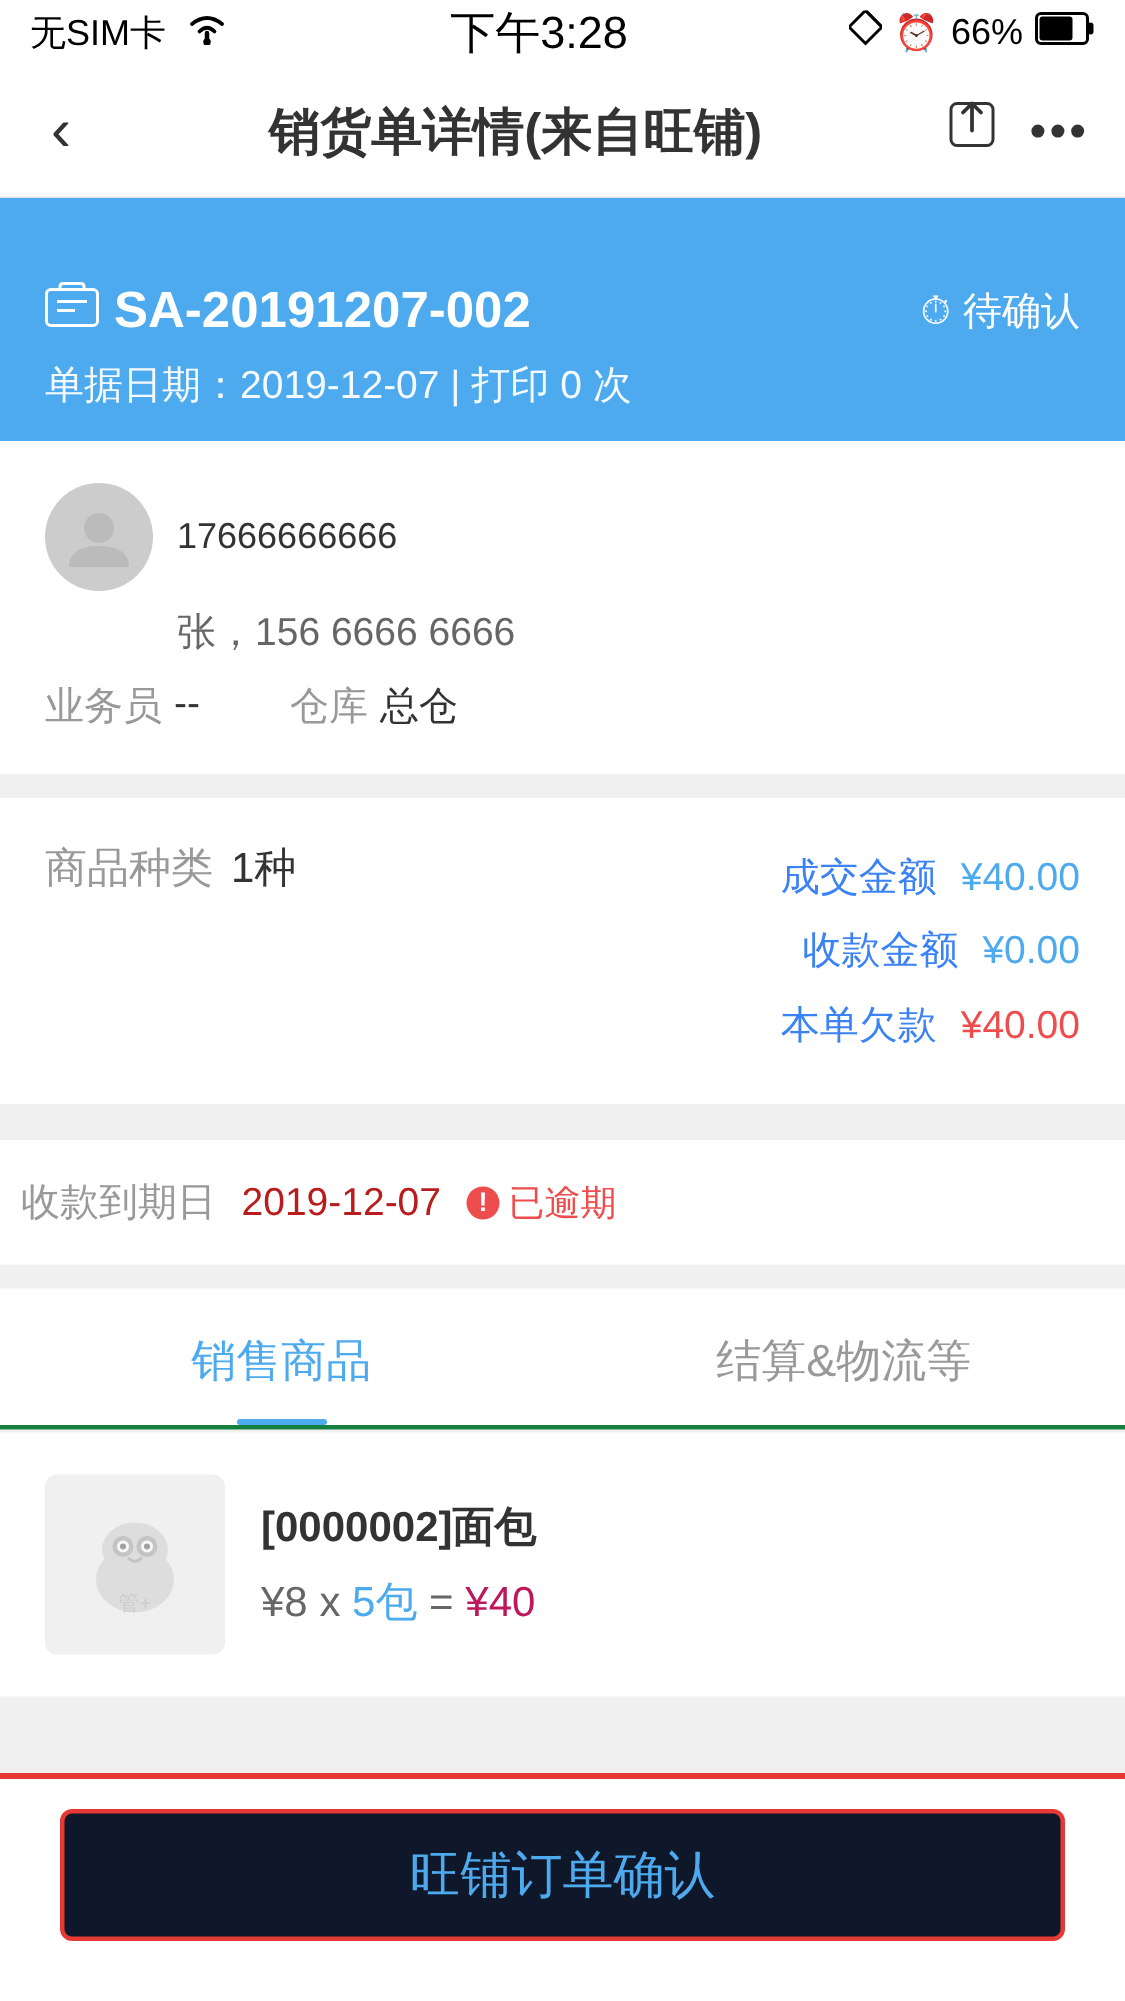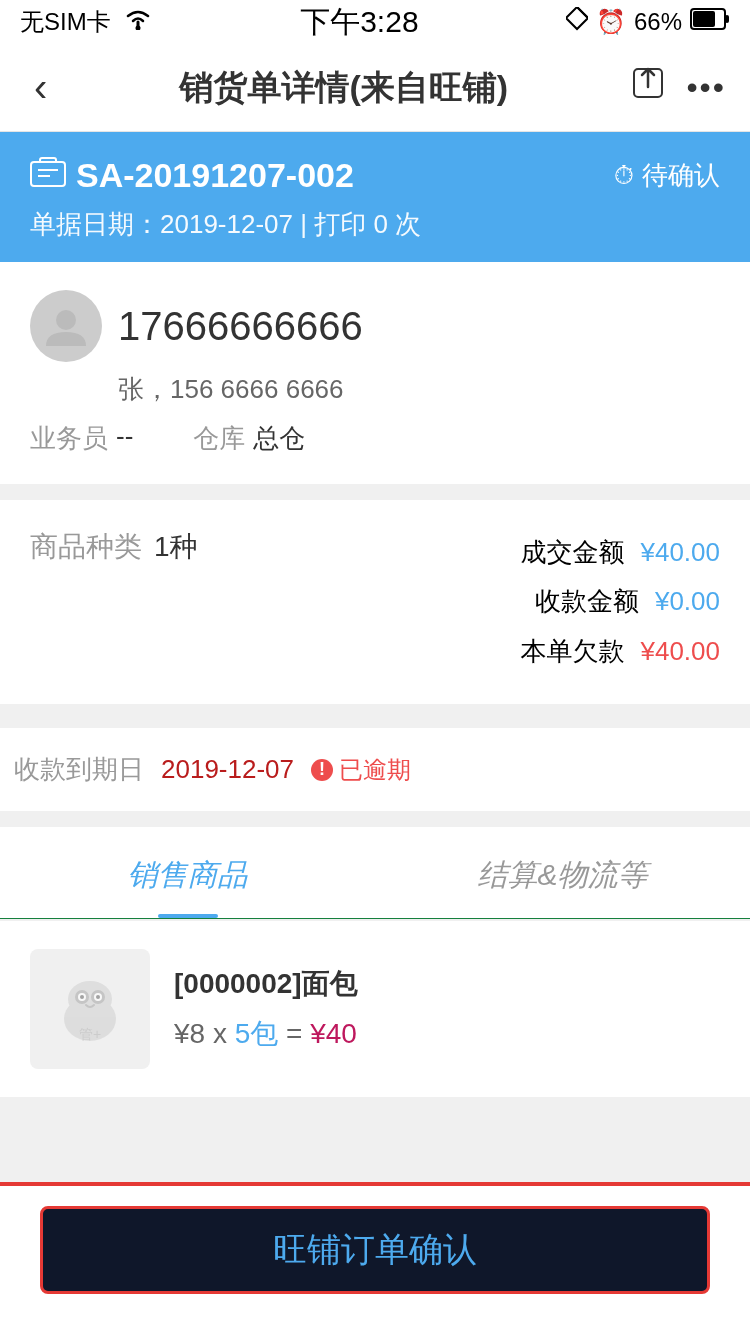--- a/index.html
+++ b/index.html
@@ -66,20 +66,21 @@
     
     .order-header {
       background: #4DAAEE;
       padding: 24px 30px 20px;
     }
     .order-id-row {
       display: flex;
       align-items: center;
       justify-content: space-between;
       margin-bottom: 12px;
+      margin-top: 32px;
     }
     .order-id {
       font-size: 34px;
       font-weight: bold;
       color: #fff;
       display: flex;
       align-items: center;
       gap: 10px;
     }
     .order-status {
@@ -111,21 +112,21 @@
       width: 72px;
       height: 72px;
       border-radius: 50%;
       background: #ccc;
       display: flex;
       align-items: center;
       justify-content: center;
       flex-shrink: 0;
     }
     .customer-phone {
-      font-size: 40px;
+      font-size: 24px;
       font-weight: 500;
       color: #333;
     }
     .customer-name {
       font-size: 26px;
       color: #666;
       margin-bottom: 14px;
       padding-left: 88px;
     }
     .customer-meta {
@@ -156,21 +157,21 @@
     }
     .summary-label { color: #999; }
     .summary-value { color: #333; font-size: 28px; }
     .summary-right {
       text-align: right;
       font-size: 26px;
       color: #666;
       line-height: 1.9;
     }
     .amount-row { display: flex; justify-content: flex-end; gap: 16px; }
-    .amount-label { color: #000000; }
+    .amount-label { color: #3b82f6; }
     .amount-blue { color: #4DAAEE; }
     .amount-red { color: #EE4D4D; }
 
     
     .due-date-card {
       background: #fff;
       padding: 24px 14px;
       margin-bottom: 16px;
       display: flex;
       align-items: center;
@@ -197,22 +198,21 @@
       align-items: center;
       justify-content: center;
       font-size: 18px;
       font-weight: bold;
     }
 
     
     .tabs-bar {
       background: #fff;
       display: flex;
-      border-bottom: 1px solid #15803d;
-      font-style: italic;
+      border-bottom: 3px solid #15803d;
     }
     .tab {
       flex: 1;
       text-align: center;
       padding: 28px 0 22px;
       font-size: 30px;
       color: #999;
       cursor: pointer;
       position: relative;
     }

